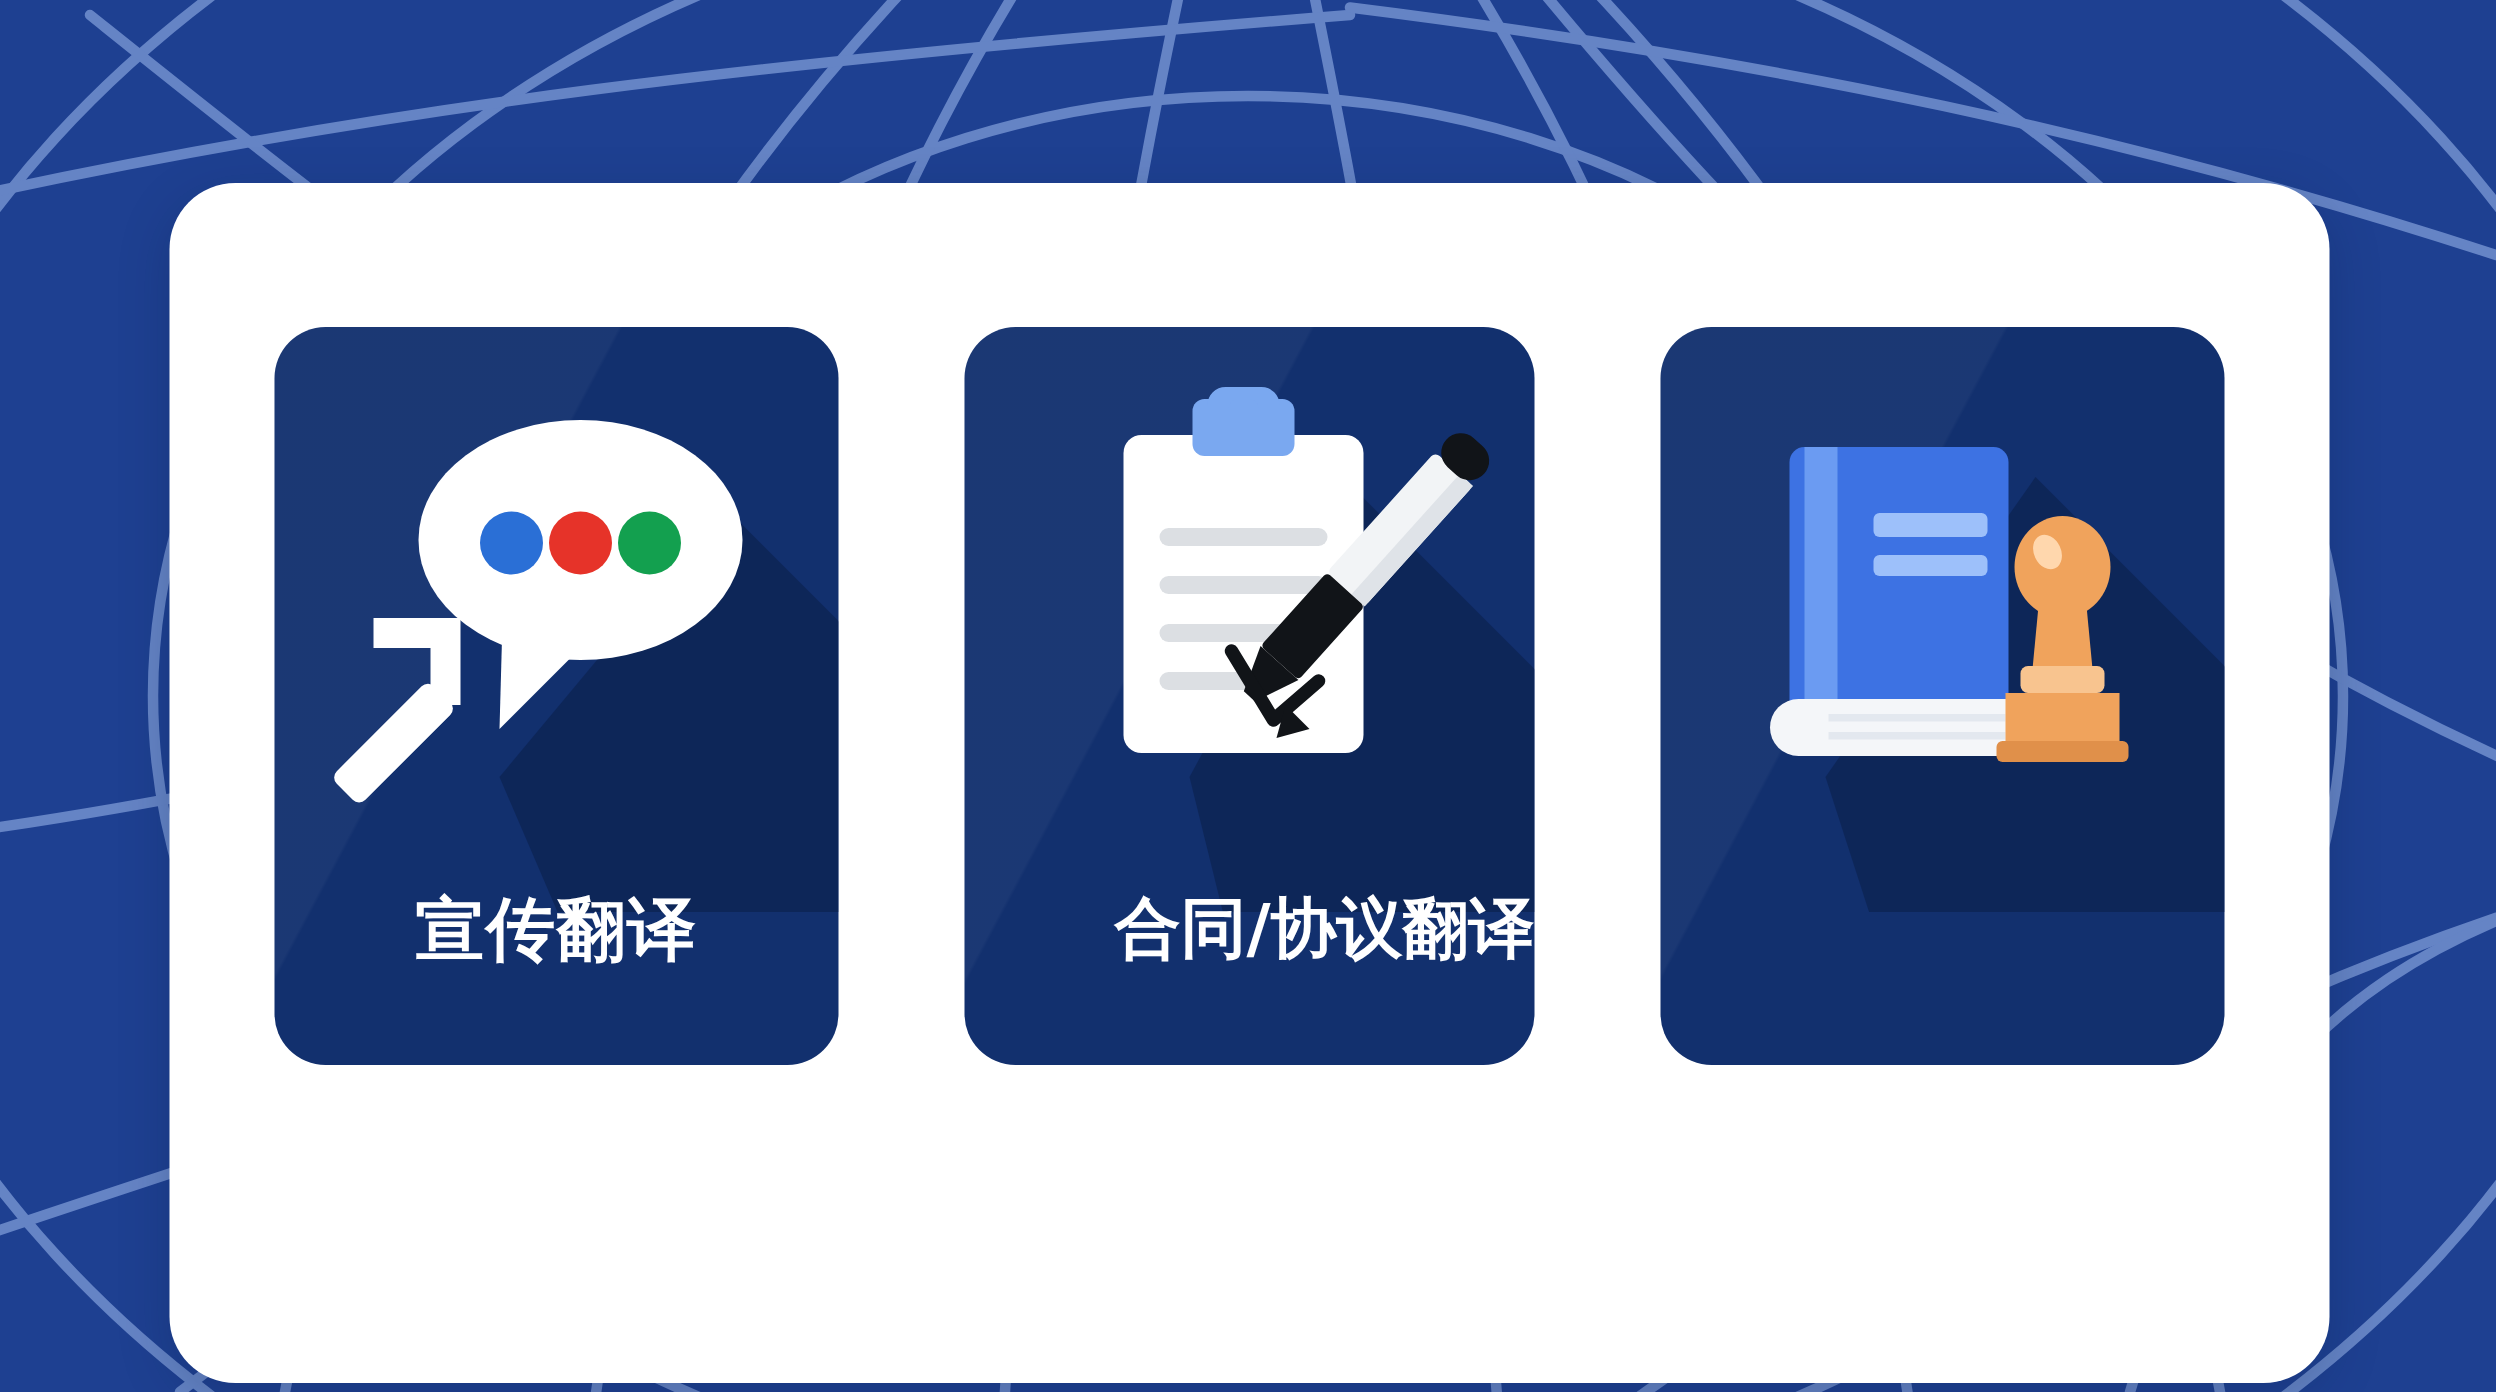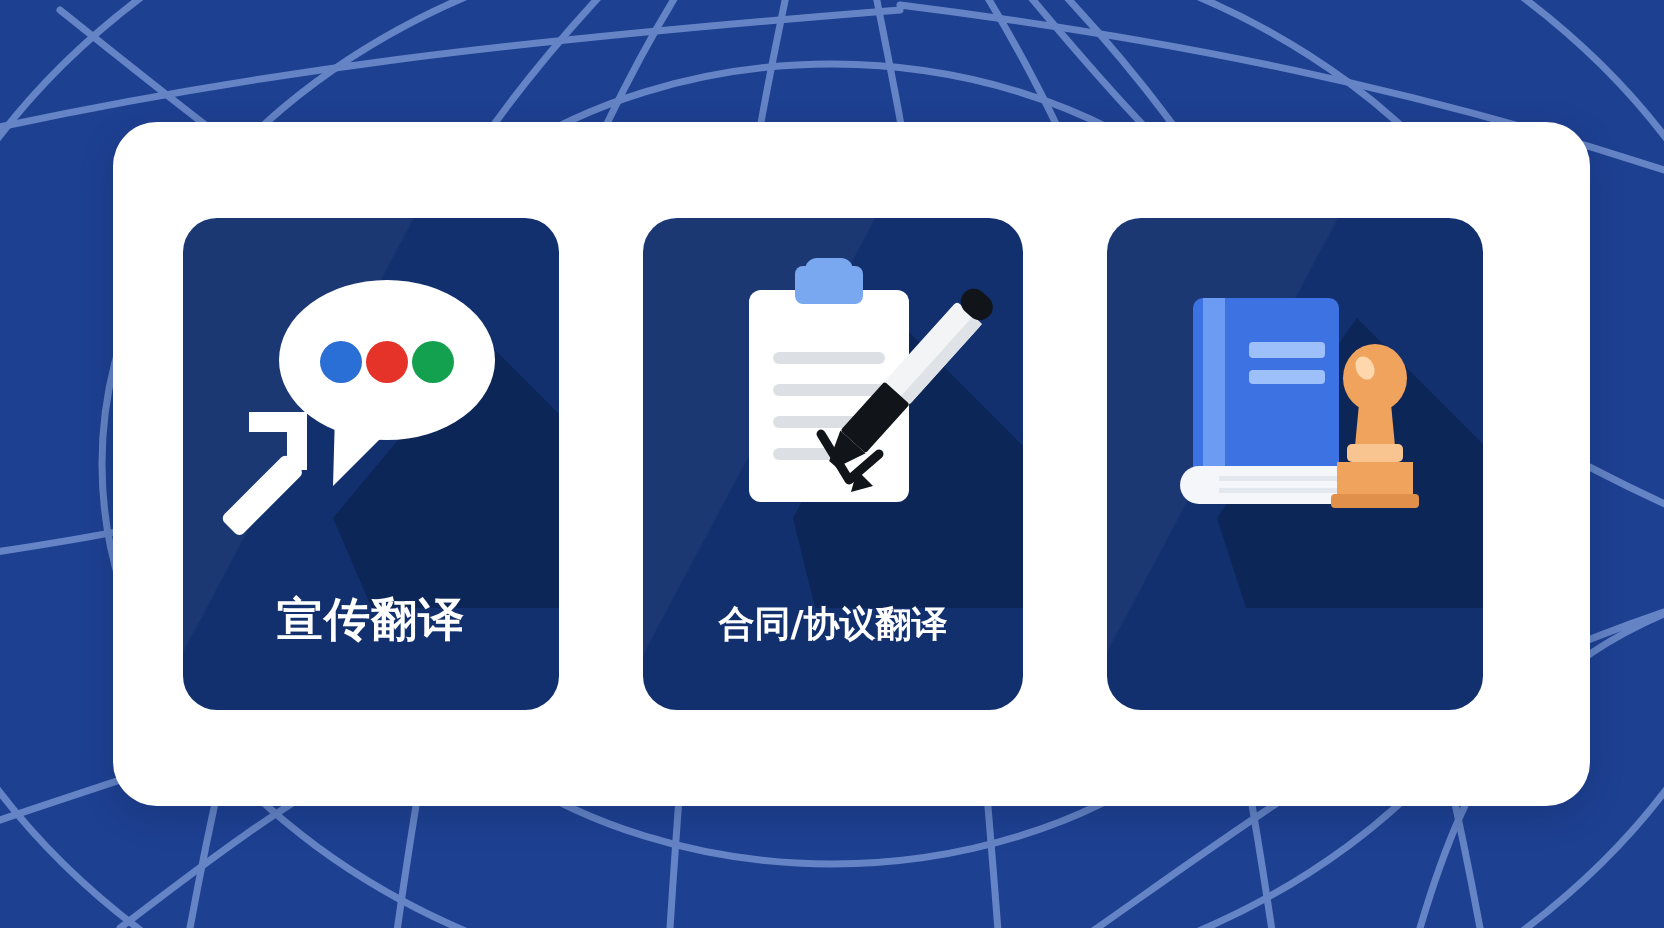--- a/index.html
+++ b/index.html
@@ -31,25 +31,24 @@
     height: 928px;
     display: block;
   }
 
   
   #panel {
     position: absolute;
     left: 113px;
     top: 122px;
     width: 1440px;
-    height: 684px;
+    height: 800px;
     background: #ffffff;
     border-radius: 44px;
     box-shadow: 0 10px 34px rgba(10, 26, 66, 0.22);
-    padding-left: 37px;
   }
 
   
   #cards {
     position: absolute;
     left: 70px;
     top: 96px;
     width: 1300px;
     height: 492px;
     display: flex;
@@ -104,22 +103,23 @@
     text-align: center;
     color: #ffffff;
     font-size: 46px;
     font-weight: bold;
     letter-spacing: 1px;
     line-height: 1;
     white-space: nowrap;
     font-family: "DejaVu Sans", "Liberation Sans", sans-serif;
   }
   .card-label.tight {
-    font-size: 36px;
+    font-size: 44px;
     letter-spacing: 0px;
+    text-align: right;
   }
 </style>
 </head>
 <body>
 
 <div id="stage">
 
   <svg id="globe-bg" viewBox="0 0 1664 928" preserveAspectRatio="none" aria-hidden="true">
     <rect x="0" y="0" width="1664" height="928" fill="#1e4091"></rect>
     <g stroke="#7290cf" stroke-width="7" fill="none" opacity="0.85" stroke-linecap="round">

